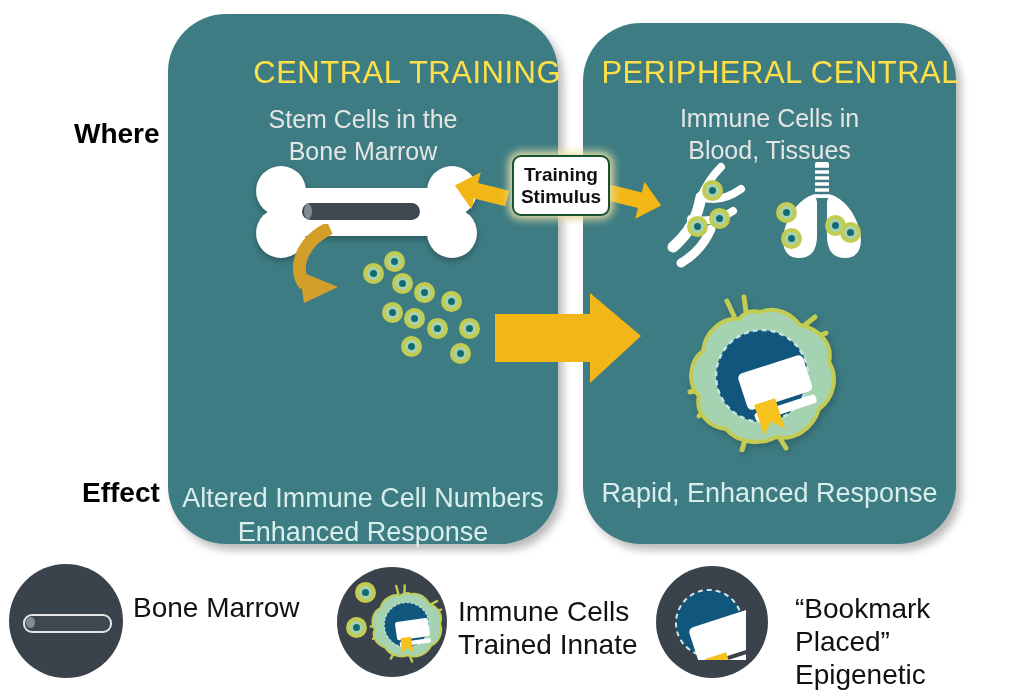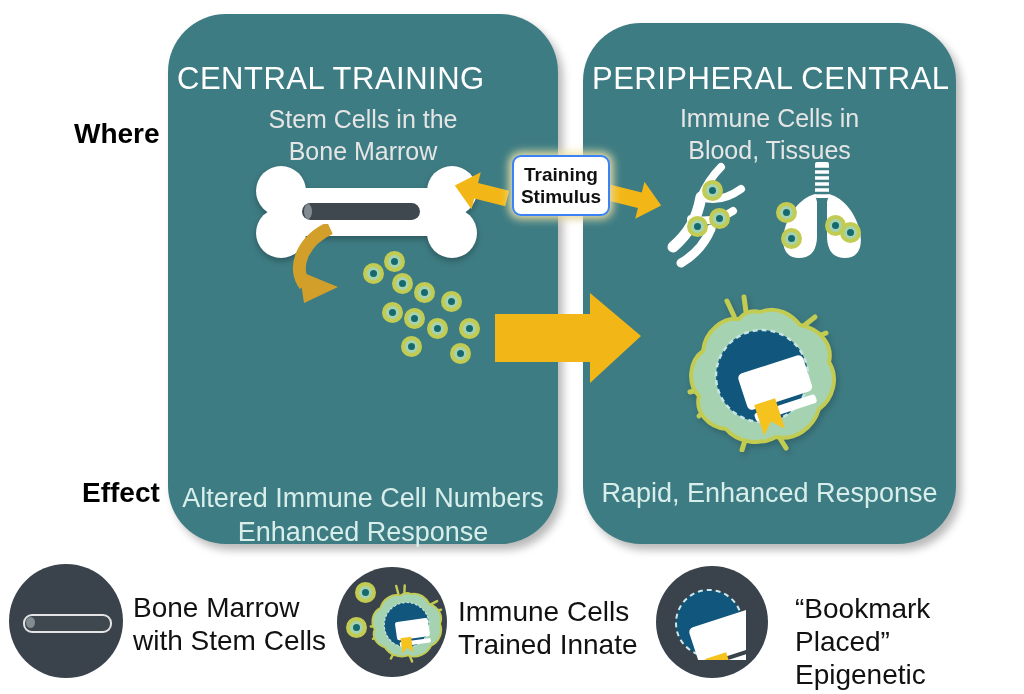--- a/index.html
+++ b/index.html
@@ -4,41 +4,41 @@
 <style>
   html,body { margin:0; padding:0; background:#ffffff; }
   body { font-family:"Liberation Sans", sans-serif; }
   .stage { position:relative; width:1024px; height:694px; background:#ffffff; overflow:hidden; }
 
   .panel { position:absolute; background:#3E7C83; border-radius:58px;
            box-shadow:5px 6px 9px rgba(0,0,0,0.28); }
   #central-panel    { left:168px; top:14px;  width:390px; height:530px; }
   #peripheral-panel { left:583px; top:23px;  width:373px; height:521px; }
 
-  .panel-title { position:absolute; left:0; width:100%; margin:9px; text-align:left;
-                 color:#ffffff; font-size:31px; font-weight:400; letter-spacing:0.5px; }
+  .panel-title { position:absolute; left:0; width:100%; margin:3px; text-align:right;
+                 color:#fde047; font-size:31px; font-weight:400; letter-spacing:0.5px; }
   .panel-sub   { position:absolute; left:0; width:100%; text-align:center;
                  color:#e5e5e5; font-size:25px; line-height:1.26; }
   .panel-effect{ position:absolute; left:0; width:100%; text-align:center;
                  color:#D8EEEB; font-size:27px; line-height:1.25; }
 
   .row-label { position:absolute; font-weight:bold; font-size:28px; color:#000; }
   #where-label  { left:74px; top:118px; }
   #effect-label { left:82px; top:477px; }
 
   
   .cell { position:absolute; width:13px; height:13px; border-radius:50%;
           background:#A5D3B2; border:4px solid #C3CC52; }
   .cell::after { content:""; position:absolute; left:3px; top:3px; width:7px; height:7px;
                  border-radius:50%; background:#15696F; }
 
   .abs { position:absolute; }
 
   #stimulus-box { position:absolute; left:512px; top:155px; width:94px; height:57px;
-                  background:#ffffff; border-radius:9px; border:2px solid #3b82f6;
+                  background:#ffffff; border-radius:9px; border:2px solid #14532d;
                   box-shadow:0 0 8px 3px #F0E6AC, 2px 3px 5px rgba(0,0,0,0.15);
                   display:flex; flex-direction:column; align-items:center; justify-content:center;
                   font-size:19px; font-weight:bold; color:#111; line-height:1.15; text-align:center; z-index:6; }
 
   #stim-arrow-left  { left:452px; top:169px; transform:rotate(14deg); z-index:5; }
   #stim-arrow-right { left:606px; top:176px; transform:rotate(14deg); z-index:5; }
   #flow-arrow { left:492px; top:288px; z-index:5; }
 
   .legend-circle { position:absolute; border-radius:50%; background:#3A434B; }
   #legend-circle-1 { left:9px;   top:564px; width:114px; height:114px; }
@@ -193,21 +193,20 @@
   <svg class="abs" id="flow-arrow" width="152" height="100" viewBox="0 0 152 100">
     <polygon points="3,26 98,26 98,5 149,48 98,95 98,74 3,74" fill="#F2B717"></polygon>
   </svg>
 
   <div>
     <div class="legend-circle" id="legend-circle-1">
       <div id="marrow-rod"></div>
     </div>
     <div class="legend-text" id="legend-text-1">
       <div>Bone Marrow</div>
-      <div>with Stem Cells</div>
     </div>
 
     <div class="legend-circle" id="legend-circle-2">
       <div class="cell" style="left:18px;top:15px"></div>
       <div class="cell" style="left:9px;top:50px"></div>
       <svg class="abs" style="left:31px;top:17px;transform:rotate(10deg)" width="78" height="78">
         <use href="#trained-cell" width="78" height="78"></use>
       </svg>
     </div>
     <div class="legend-text" id="legend-text-2">

